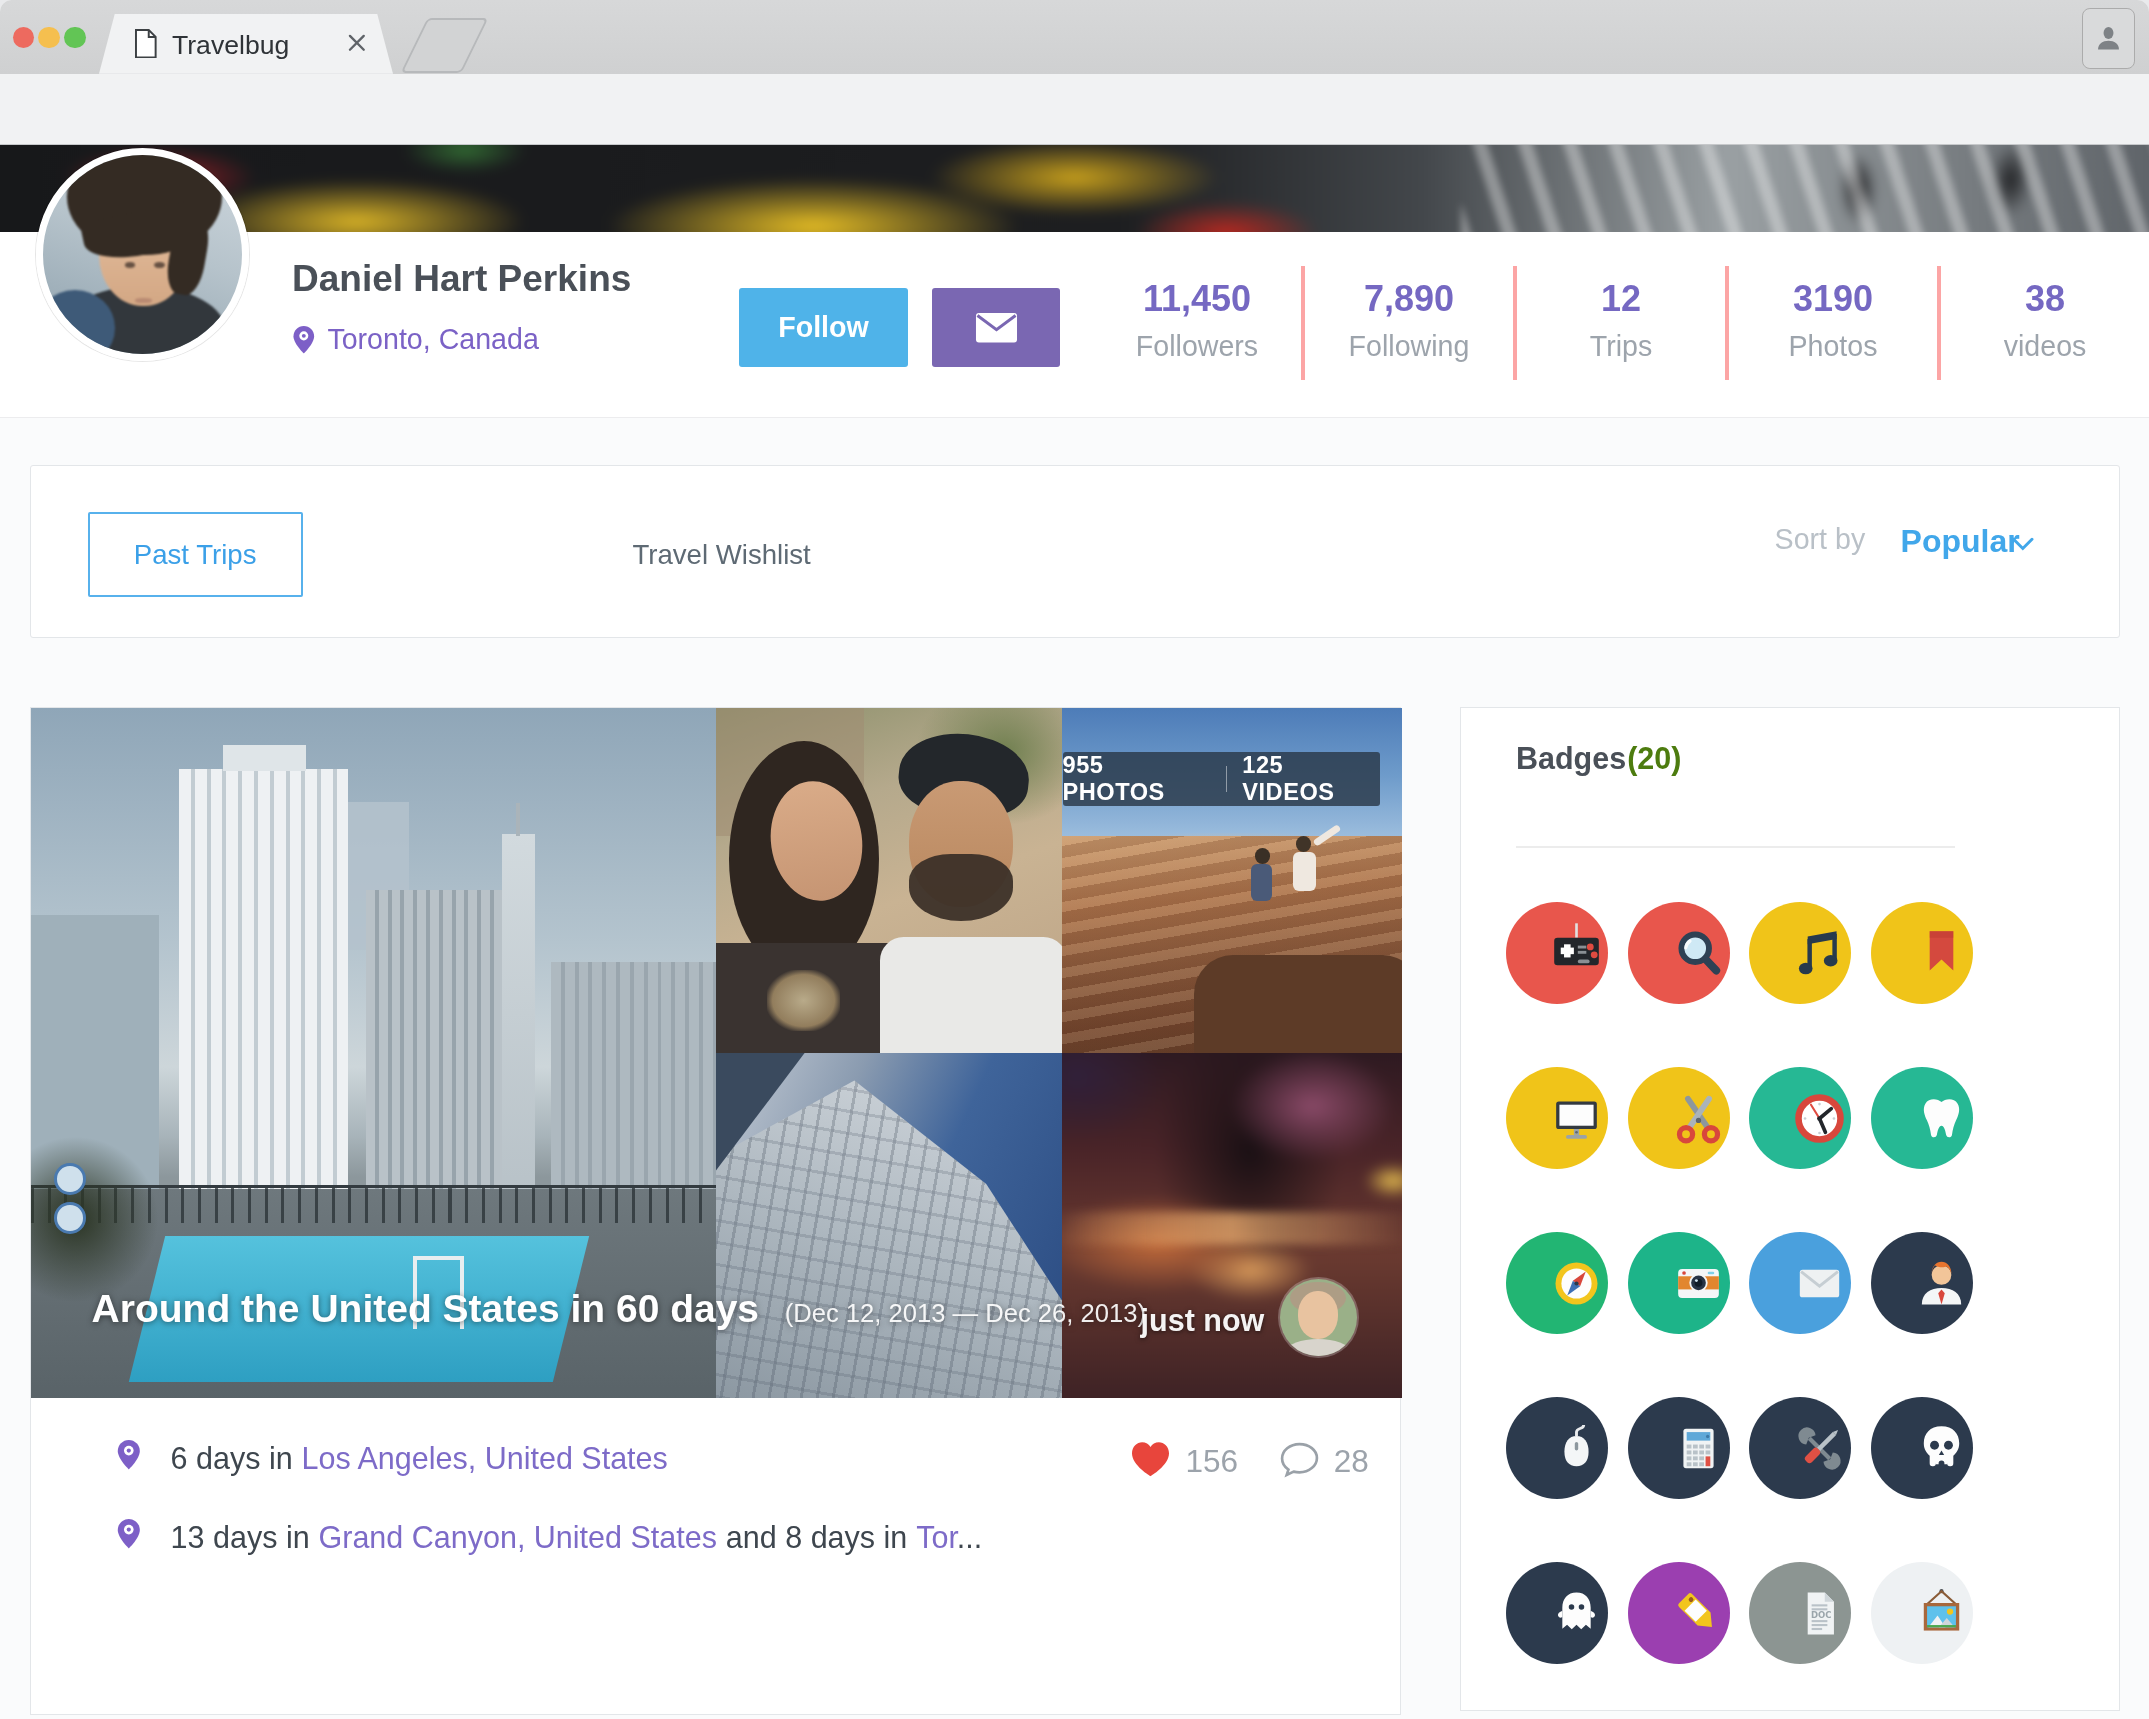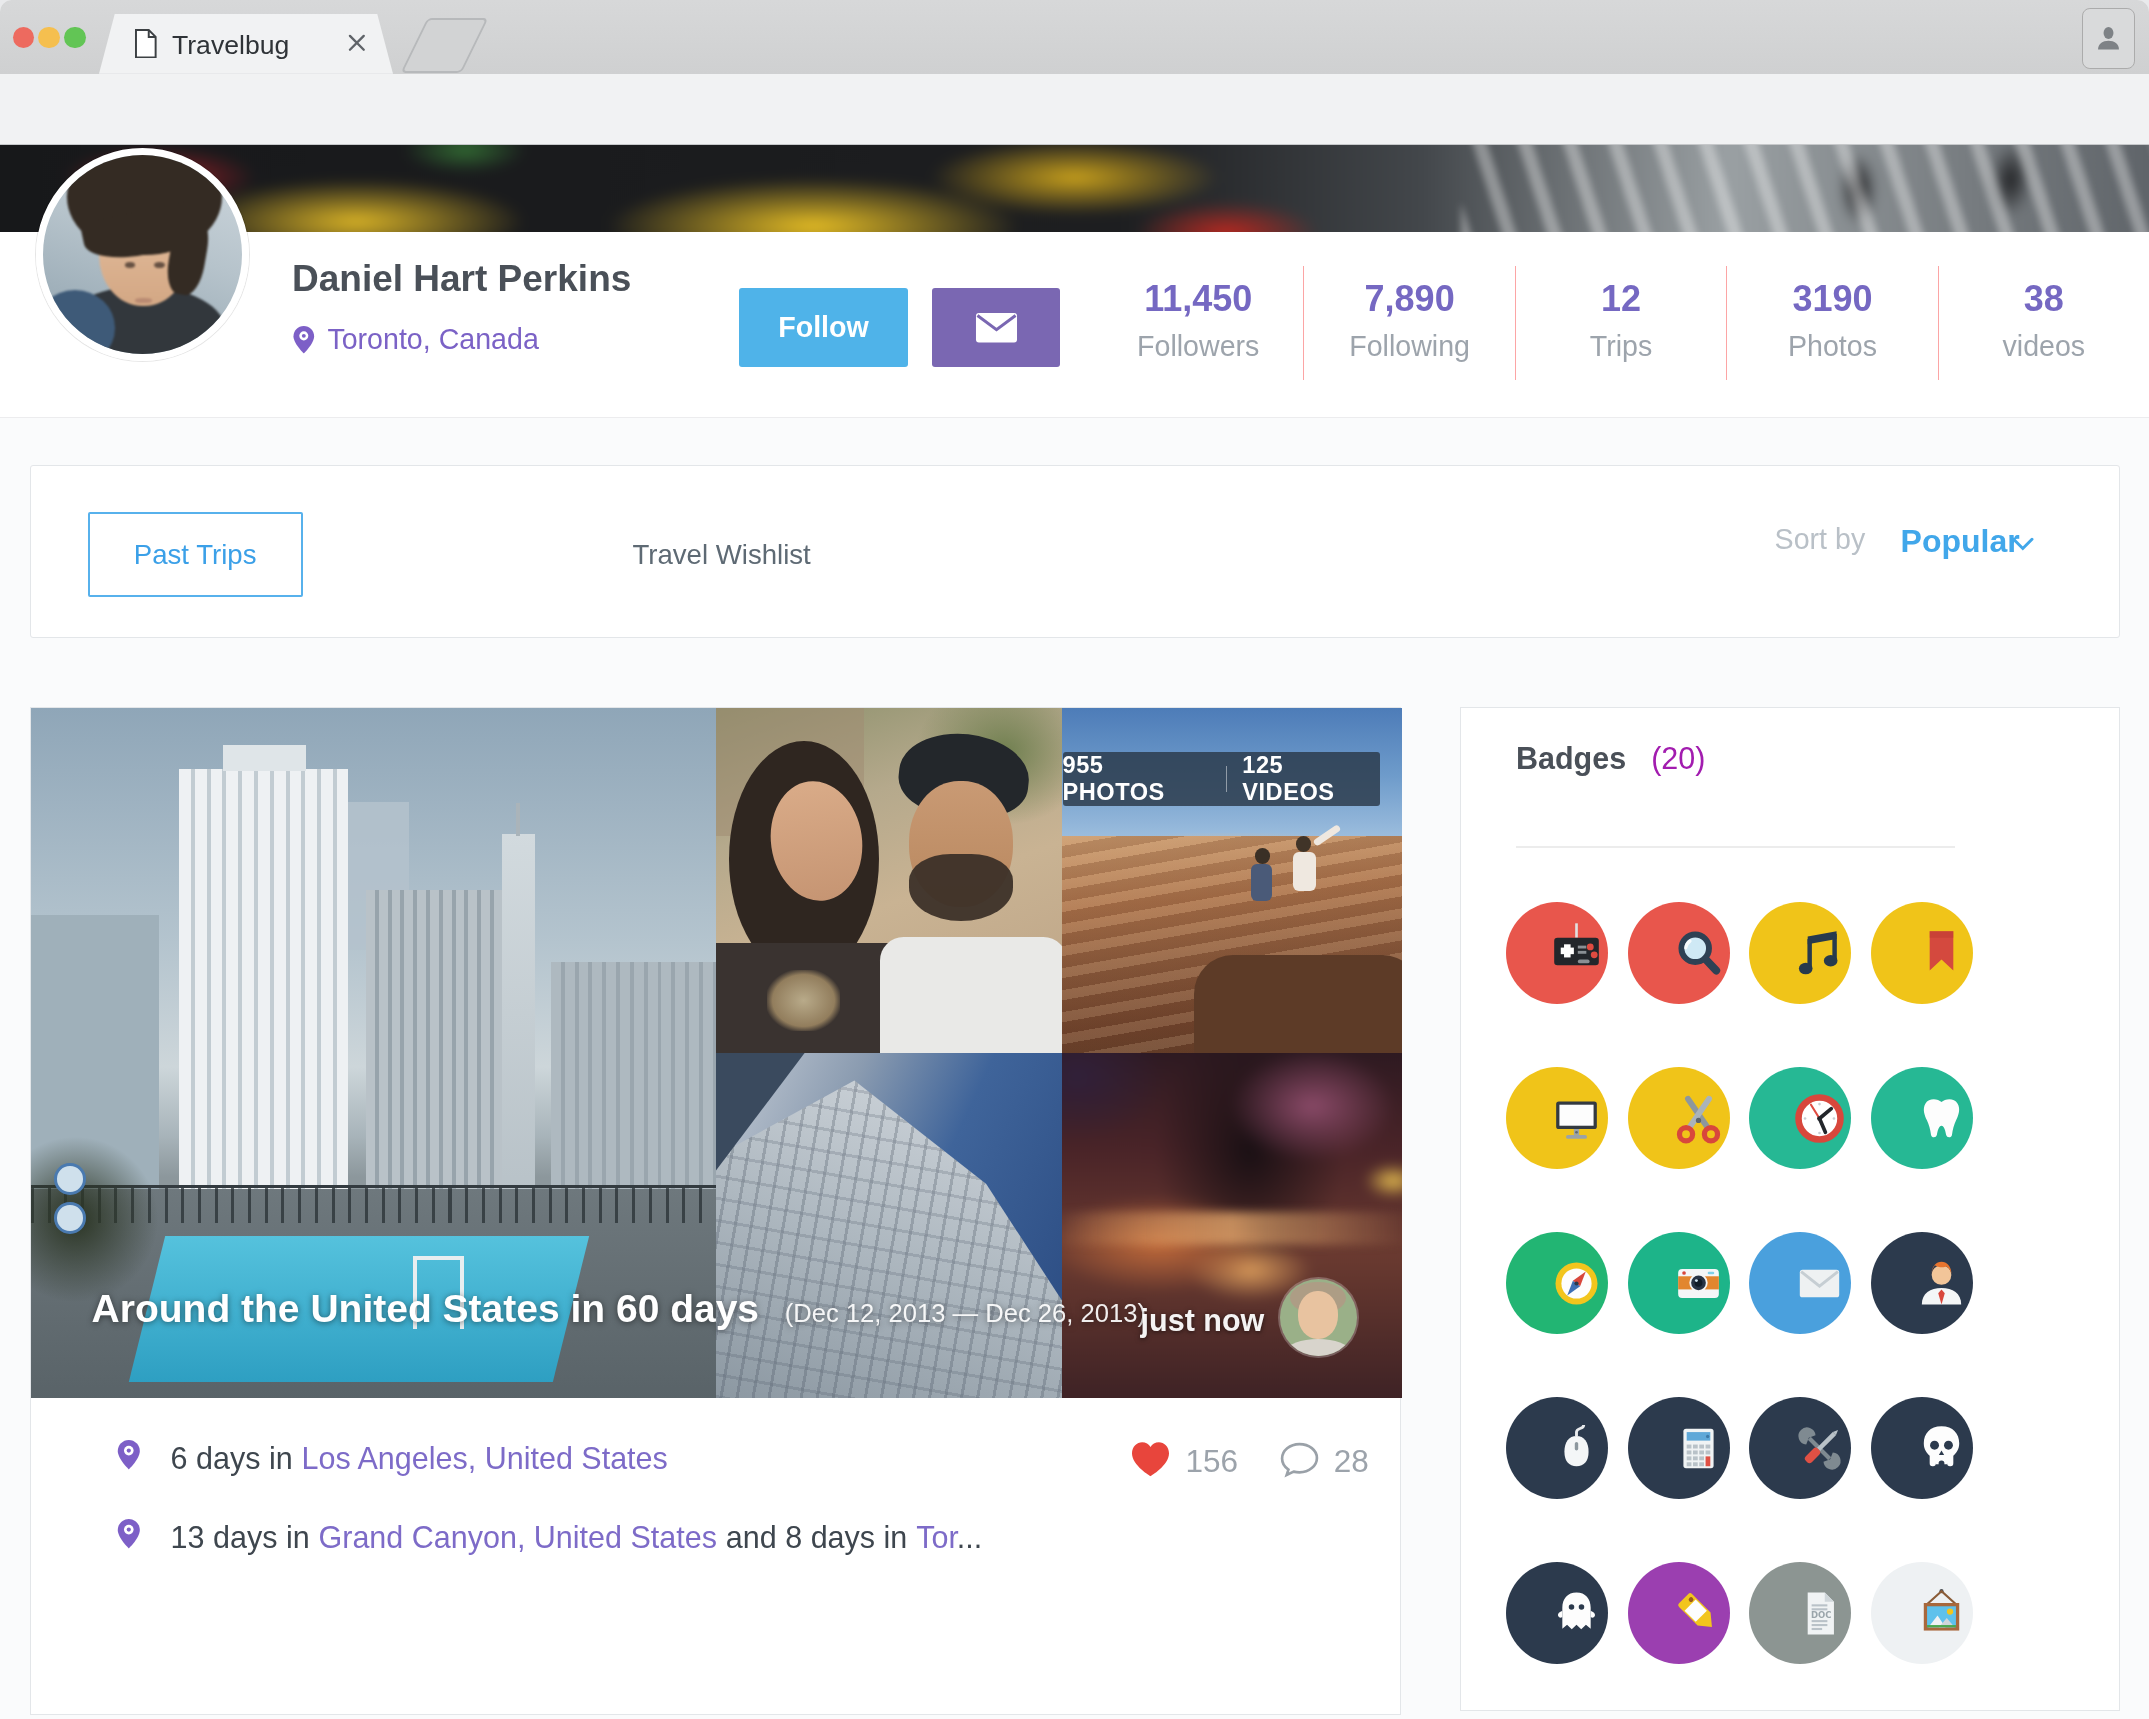--- a/index.html
+++ b/index.html
@@ -60,21 +60,21 @@
 
   .pname{position:absolute;left:292px;top:258px;font-size:37px;font-weight:600;color:#4A5058;}
   .ploc{position:absolute;left:292px;top:323px;display:flex;align-items:center;gap:11.8px;}
   .ploc .txt{font-size:28.6px;color:#7B62C6;}
   .follow-btn{position:absolute;left:739px;top:288px;width:169px;height:79px;background:#4FB3E9;border-radius:3px;
               display:flex;align-items:center;justify-content:center;color:#fff;font-size:28.6px;font-weight:600;cursor:pointer;}
   .msg-btn{position:absolute;left:932px;top:288px;width:128px;height:79px;background:#7A67B2;border-radius:3px;
            display:flex;align-items:center;justify-content:center;cursor:pointer;}
   .stats{position:absolute;left:1093px;top:266px;width:1056px;height:114px;display:flex;}
   .stat{flex:1;text-align:center;}
-  .stat + .stat{border-left:1px solid #fca5a5;}
+  .stat + .stat{border-left:4px solid #fca5a5;}
   .stat .val{font-size:36px;font-weight:600;color:#7568C2;margin-top:11.8px;}
   .stat .lab{font-size:28.6px;color:#9DA4AC;margin-top:9.9px;}
 
   
   .tabs-card{position:absolute;left:29.6px;top:465px;width:2090px;height:173px;background:#fff;border:1px solid #E3E6E9;border-radius:3px;box-sizing:border-box;}
   .tab-past{position:absolute;left:57px;top:46px;width:215px;height:85px;border:2px solid #57B1EC;border-radius:2px;
             display:flex;align-items:center;justify-content:center;font-size:27.6px;color:#3BA0E8;cursor:pointer;box-sizing:border-box;}
   .tab-plain{position:absolute;top:46px;height:85px;display:flex;align-items:center;justify-content:center;font-size:27.6px;color:#5E6A74;cursor:pointer;}
   .tab-planned{left:305px;width:217px;}
   .tab-wishlist{left:573px;width:236px;}
@@ -180,21 +180,21 @@
   .loc-prefix{margin-right:8.9px;}
   .loc-middle{margin:0 8.9px;}
   .loc-link{font-size:30.5px;color:#7D6BC8;cursor:pointer;}
   .likes{position:absolute;left:1098px;top:732px;display:flex;align-items:center;}
   .likes .num{font-size:31.5px;color:#9CA3AB;margin-left:13.8px;}
   .likes .bubble{margin-left:41px;}
 
   
   .badges-panel{position:absolute;left:1460px;top:707px;width:660px;height:1004px;background:#fff;border:1px solid #E3E6E9;box-sizing:border-box;overflow:hidden;}
   .badges-title{position:absolute;left:55px;top:33px;font-size:30.5px;font-weight:700;color:#4A5058;}
-  .badges-count{font-weight:400;color:#a21caf;margin-left:25px;}
+  .badges-count{font-weight:700;color:#4d7c0f;margin-left:1px;}
   .badges-divider{position:absolute;left:55px;top:138px;width:439px;height:2px;background:#ECECEC;}
   .badge-grid{position:absolute;left:45px;top:194px;display:grid;grid-template-columns:repeat(4,102px);column-gap:19.7px;row-gap:63px;}
   .badge{width:102px;height:102px;border-radius:50%;display:flex;align-items:center;justify-content:flex-end;cursor:pointer;}
   .badge svg{width:63px;height:63px;display:block;}
 </style>
 </head>
 <body>
 
 <div id="frame">
 

